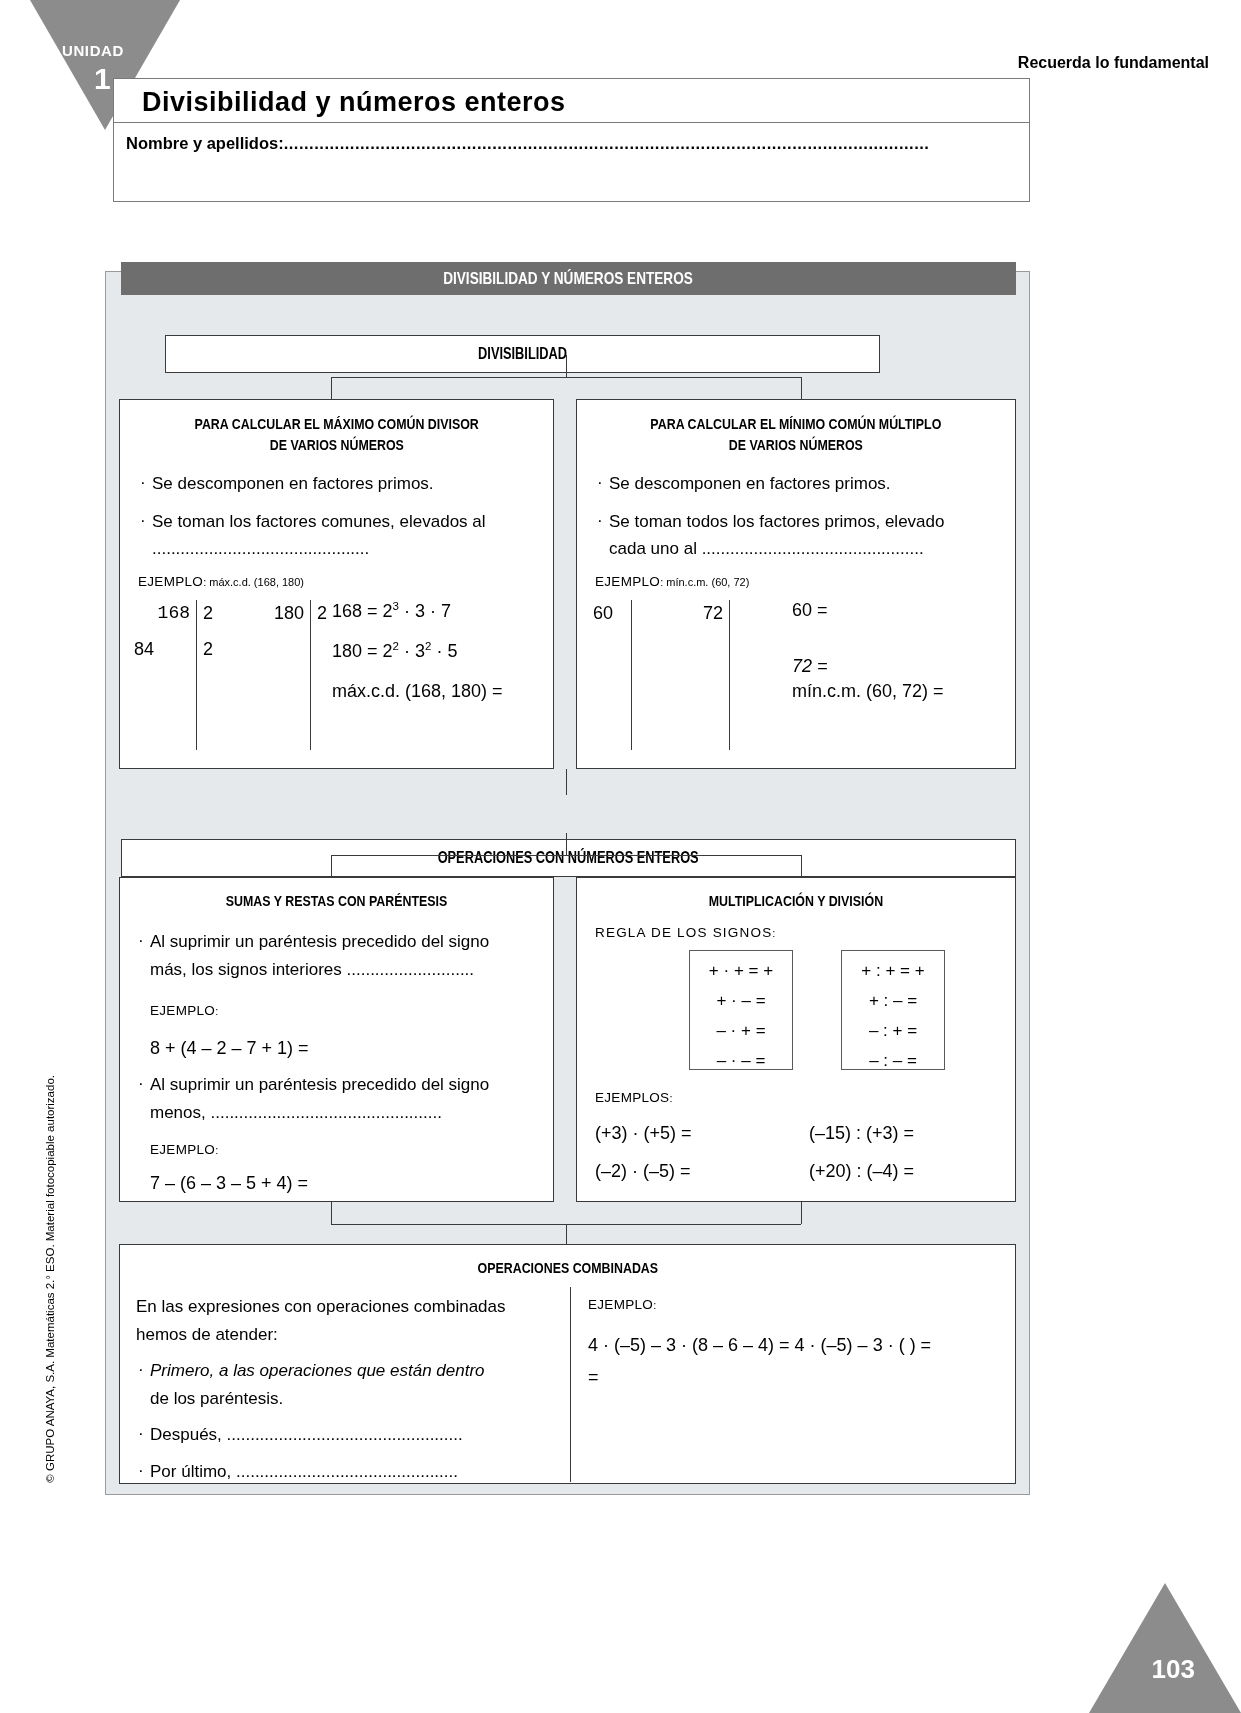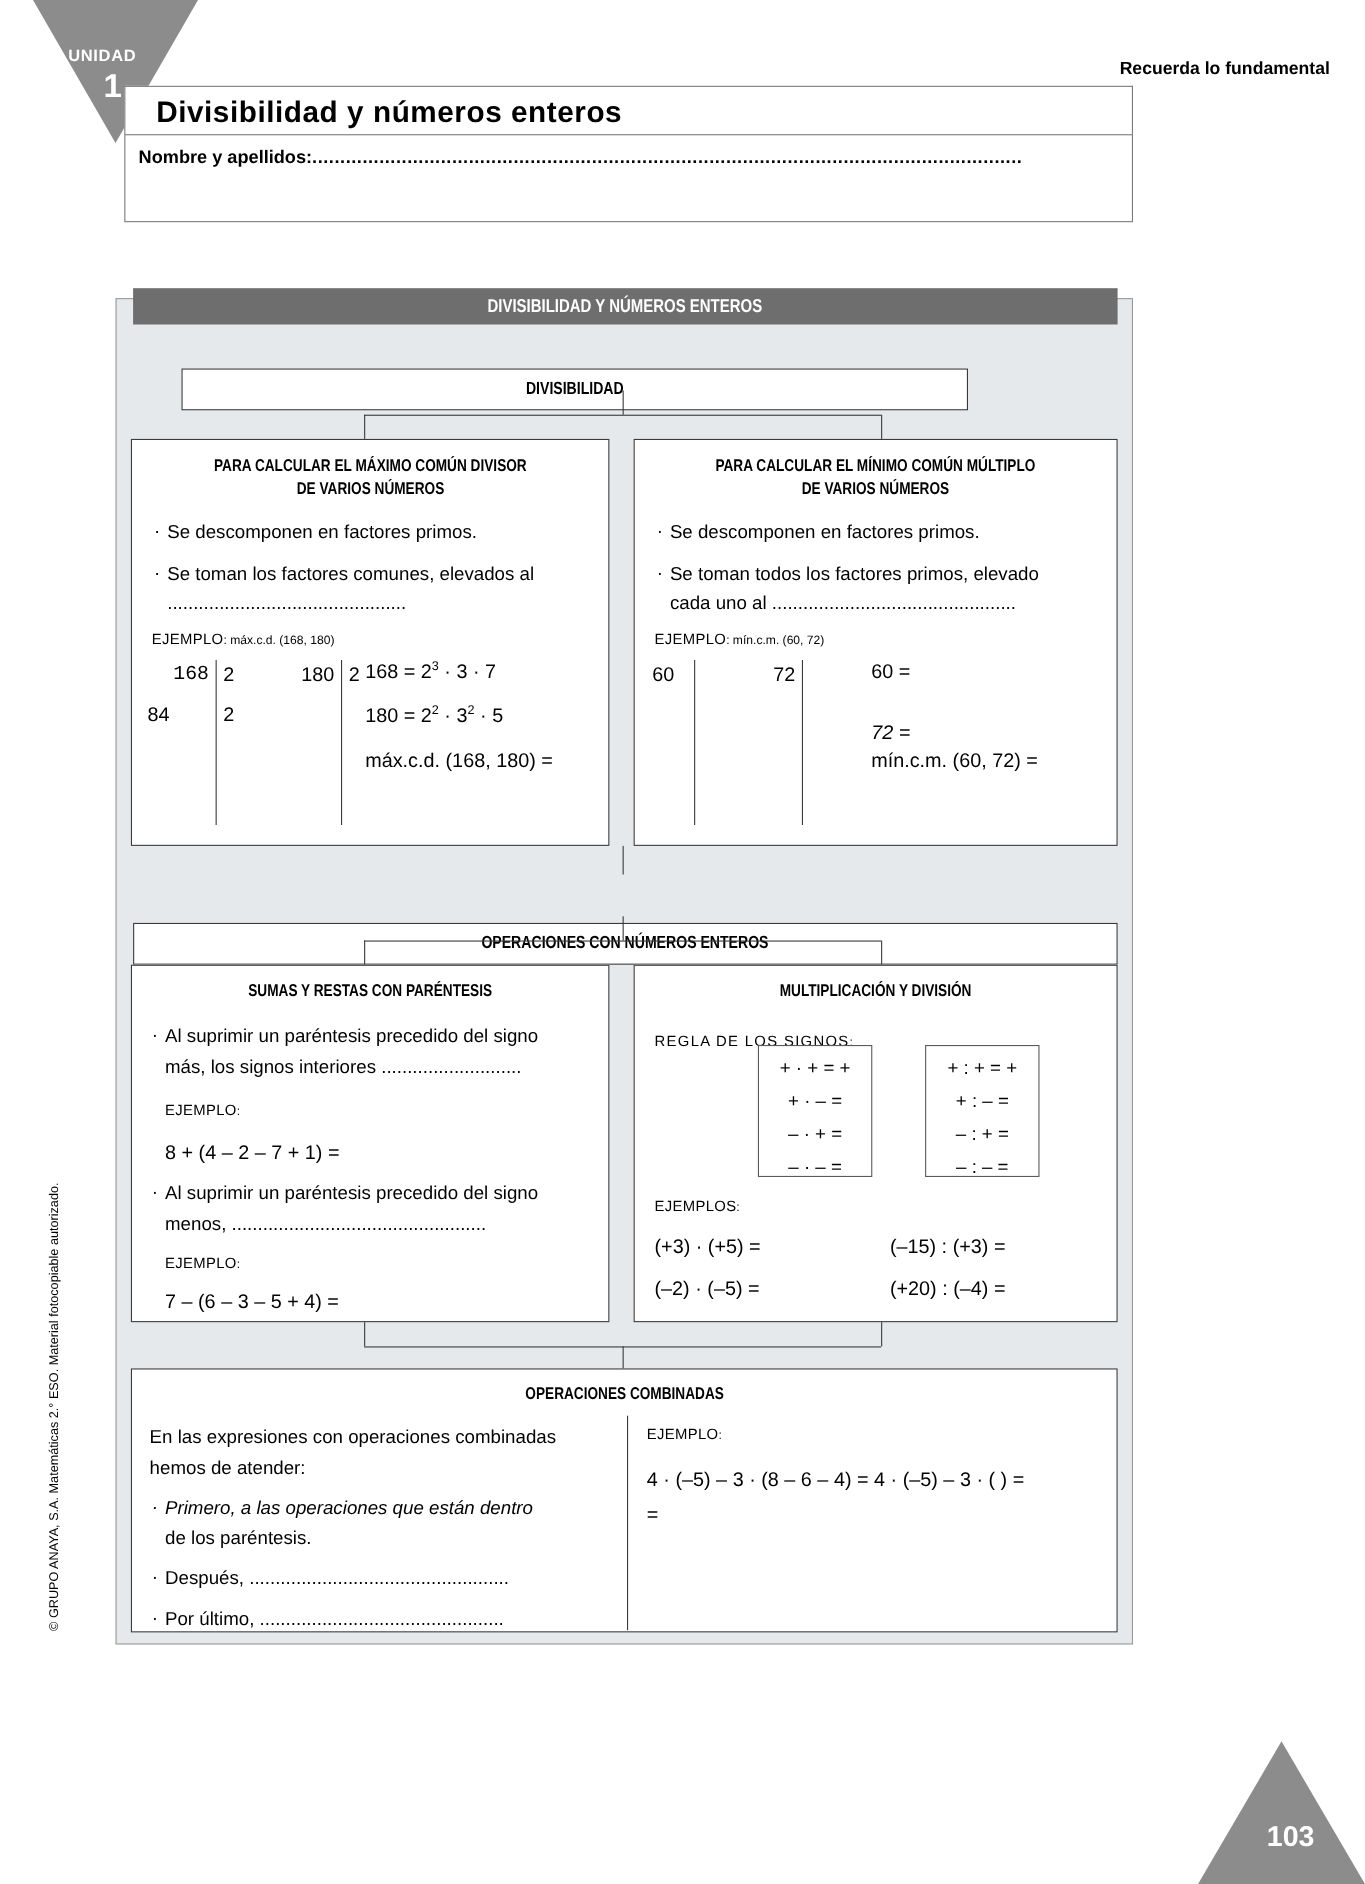--- a/index.html
+++ b/index.html
@@ -364,21 +364,21 @@
       <span class="ej-lbl">EJEMPLO</span><span class="ej-colon">:</span>
     </div>
     <div class="mono-num" style="position:absolute; left:30px; top:295px;">7 – (6 – 3 – 5 + 4) =</div>
   </div>
 
   <div class="wbox" style="left:470px; top:605px; width:440px; height:325px;">
     <div class="box-head" style="padding-top:13px;">
       <span class="cond" style="font-size:15.5px;">MULTIPLICACIÓN Y DIVISIÓN</span>
     </div>
 
-    <div style="position:absolute; left:18px; top:60px;">
+    <div style="position:absolute; left:18px; top:45px;">
       <span class="ej-lbl" style="letter-spacing:1.2px;">REGLA DE LOS SIGNOS</span><span class="ej-colon">:</span>
     </div>
 
     <div class="signbox" style="left:112px; top:72px; width:104px; height:120px; padding-top:11px;">
       <div style="margin-bottom:13px;">+ · + = +</div>
       <div style="margin-bottom:13px;">+ · – =</div>
       <div style="margin-bottom:13px;">– · + =</div>
       <div>– · – =</div>
     </div>
 

